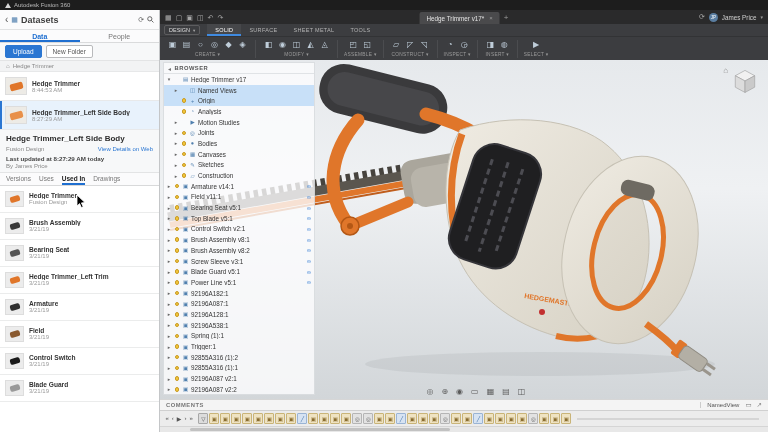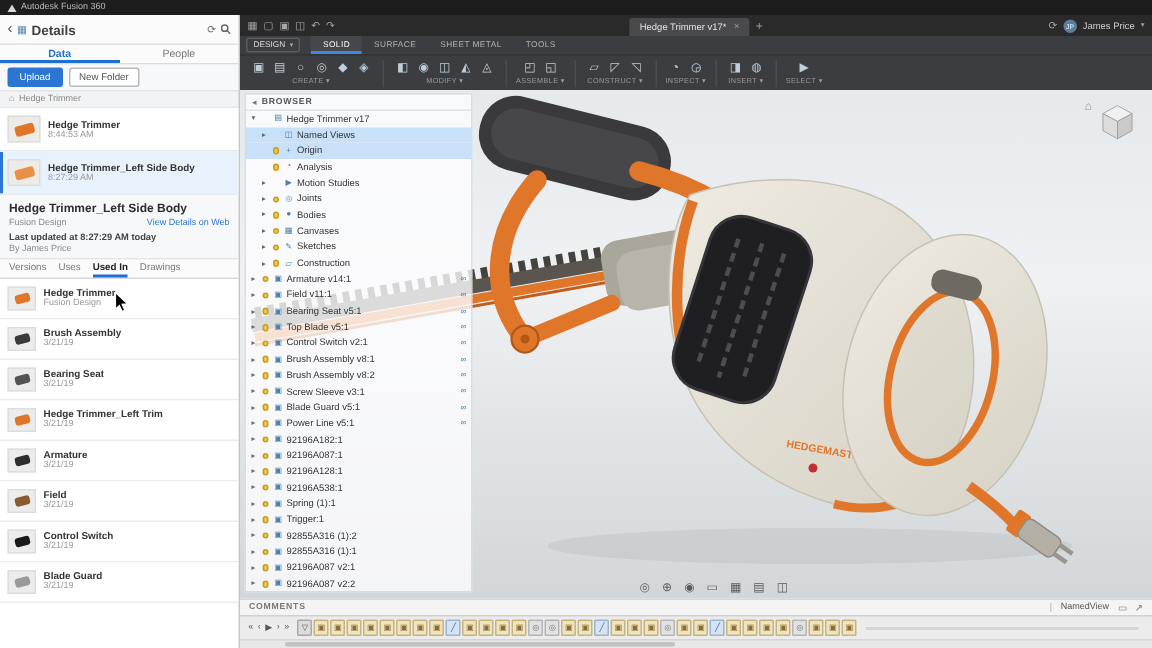--- a/index.html
+++ b/index.html
@@ -119,21 +119,21 @@
     <span class="adsk-logo"></span>
     <span class="tb-title">Autodesk Fusion 360</span>
   </div>
 
   <div class="app">
 
     <aside class="datasets">
       <div class="ds-header">
         <span class="ds-back">‹</span>
         <span class="ds-picon">▦</span>
-        <span class="ds-title">Details</span>
+        <span class="ds-title">Datasets</span>
         <span class="ds-spacer"></span>
         <span class="ds-hicon">⟳</span>
         <span class="ds-hicon">
           <svg width="7" height="7" viewBox="0 0 10 10">
               <circle cx="4" cy="4" r="3" fill="none" stroke="#666" stroke-width="1.4"></circle>
               <line x1="6.2" y1="6.2" x2="9.2" y2="9.2" stroke="#666" stroke-width="1.4"></line>
             </svg>
         </span>
       </div>
       <div class="ds-tabs">

